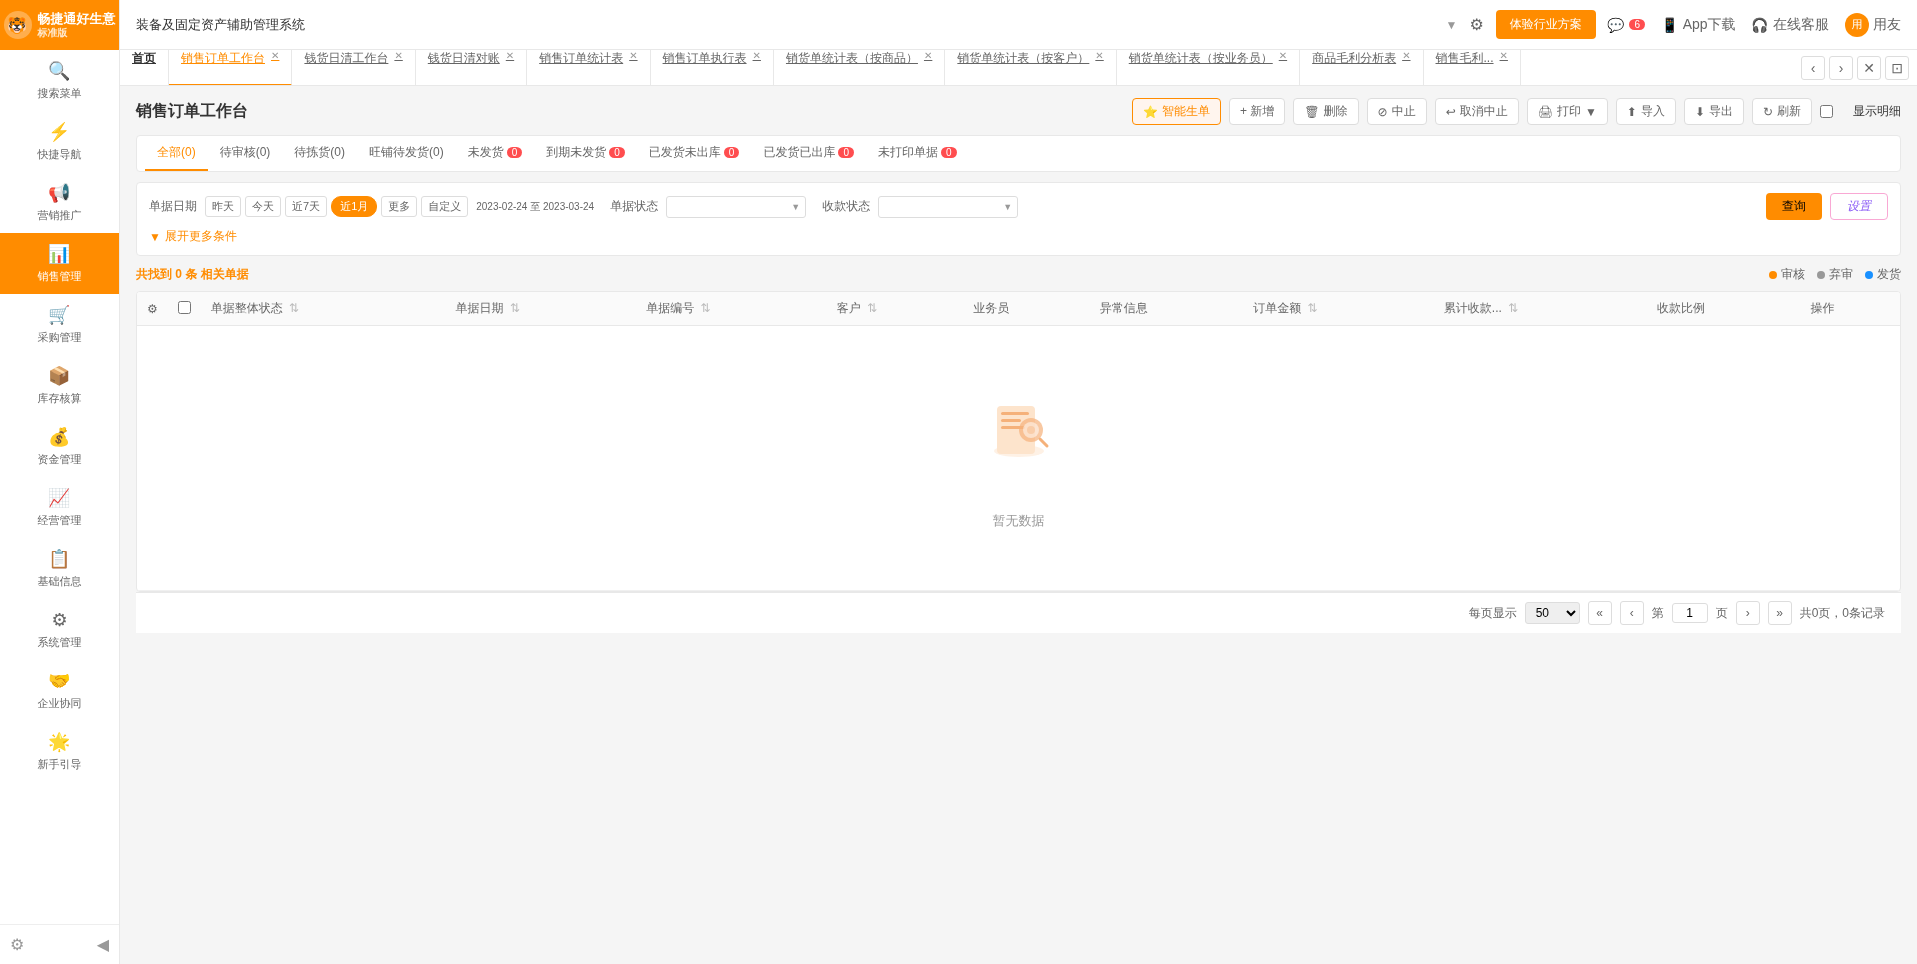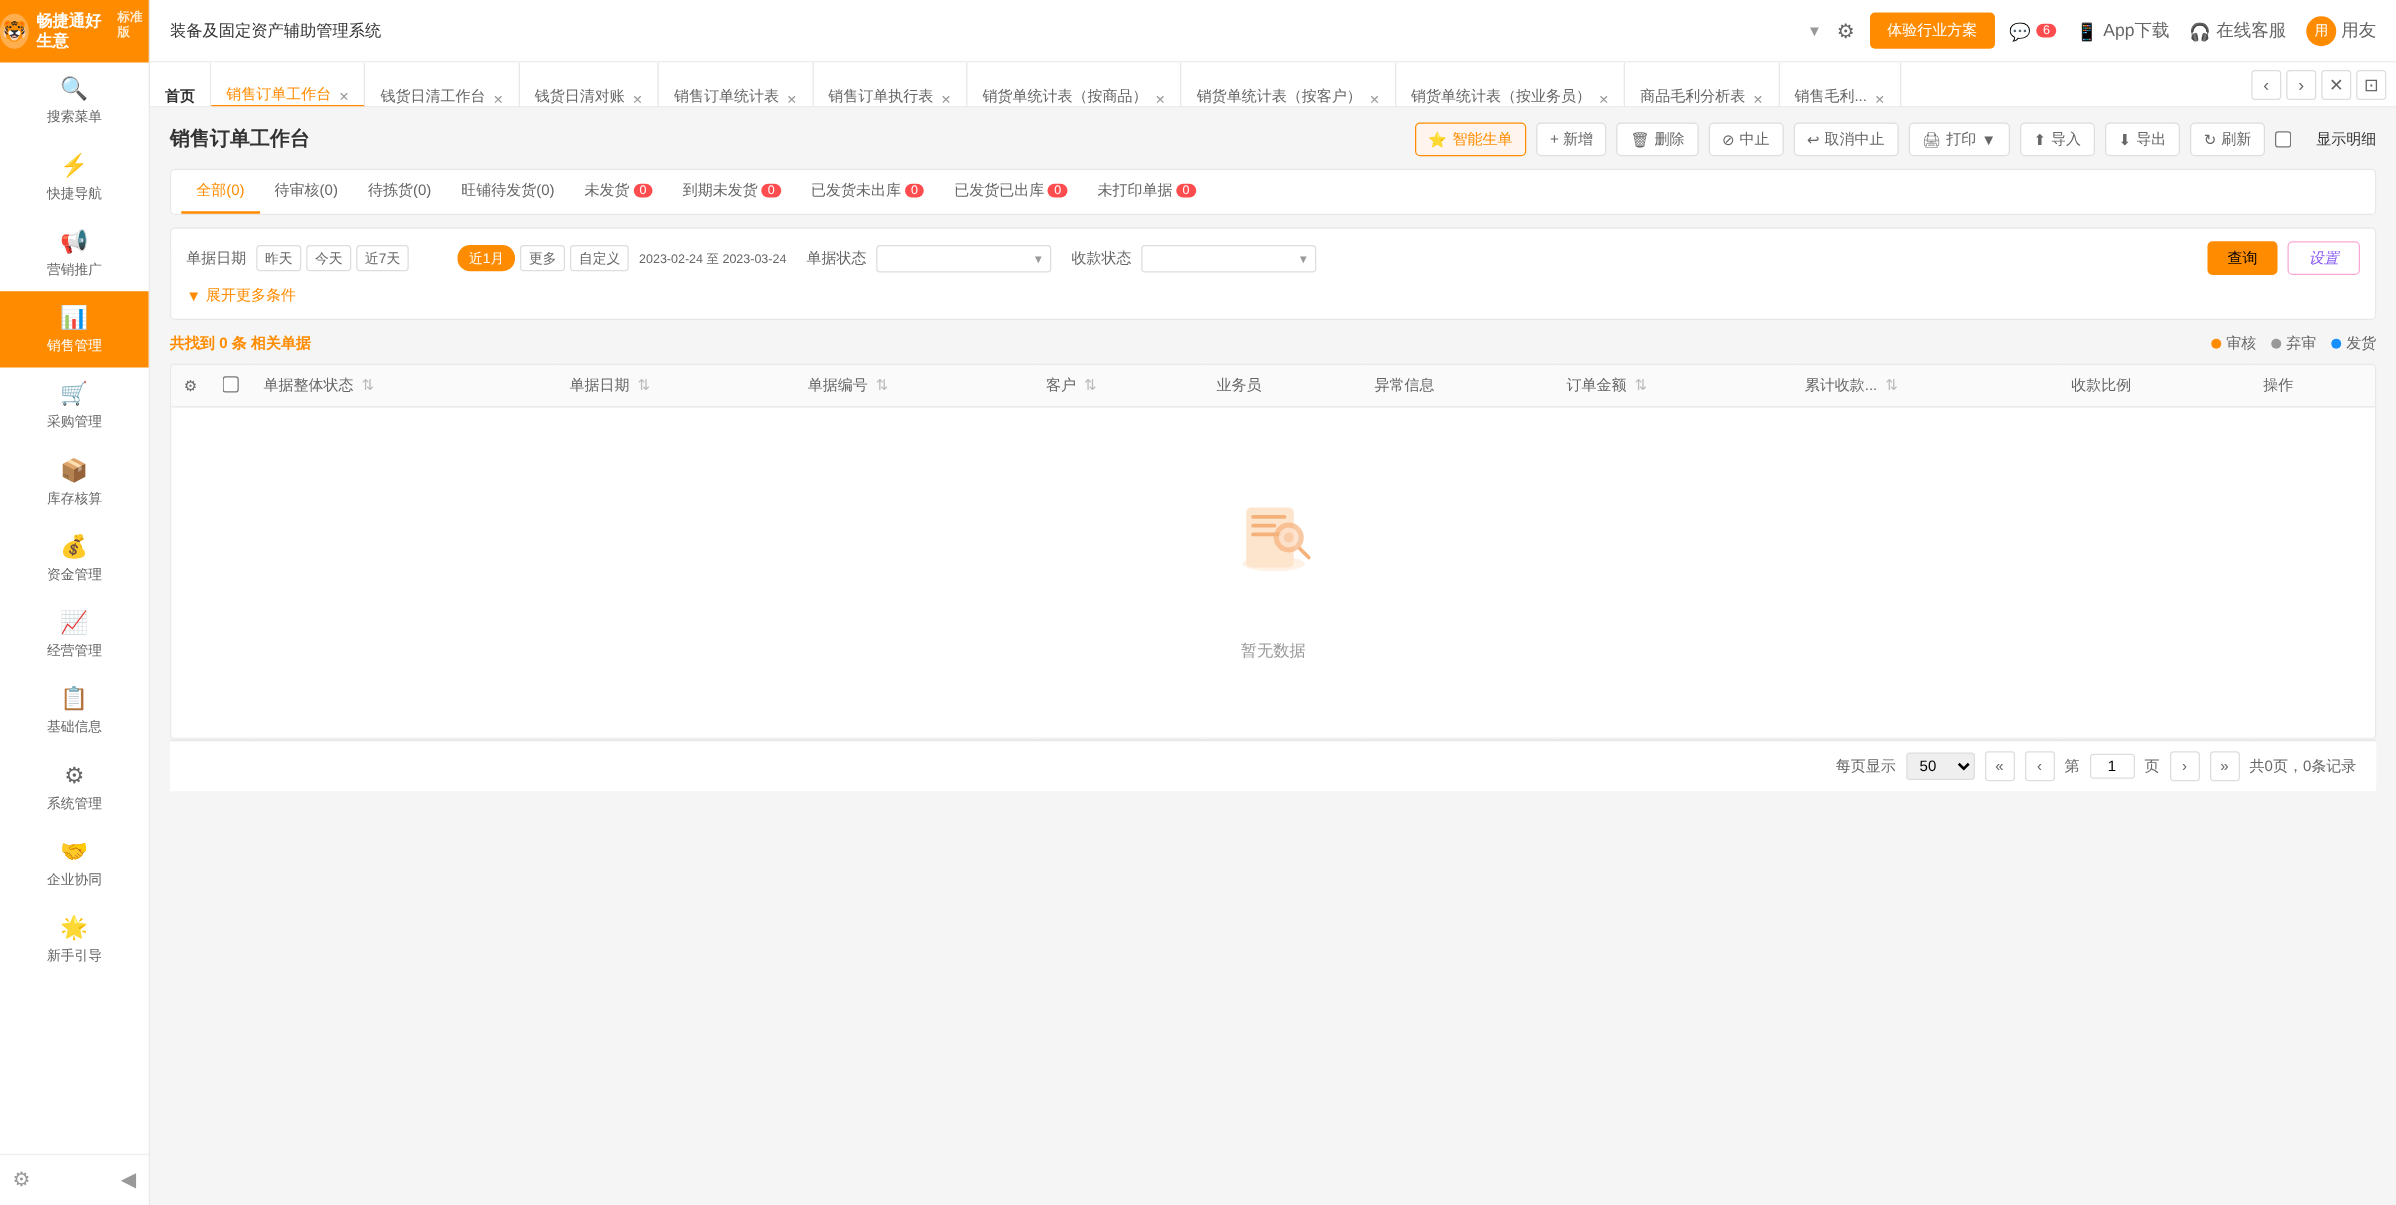--- a/index.html
+++ b/index.html
@@ -2,21 +2,21 @@
 <html><head>
   <meta charset="utf-8">
   <style>
     * { box-sizing: border-box; margin: 0; padding: 0; }
     body { font-family: 'Microsoft YaHei', '微软雅黑', Arial, sans-serif; font-size: 12px; background: #f5f5f5; color: #333; display: flex; height: 964px; overflow: hidden; }
 
     
     .sidebar { width: 120px; background: #fff; display: flex; flex-direction: column; border-right: 1px solid #e8e8e8; flex-shrink: 0; }
     .sidebar-logo { height: 50px; background: #ff8c00; display: flex; align-items: center; justify-content: center; color: #fff; font-size: 13px; font-weight: bold; gap: 6px; }
     .sidebar-logo-icon { width: 28px; height: 28px; background: rgba(255,255,255,0.3); border-radius: 50%; display: flex; align-items: center; justify-content: center; font-size: 16px; }
-    .sidebar-logo-text { display: flex; flex-direction: row; line-height: 1.2; }
+    .sidebar-logo-text { display: flex; flex-direction: column; line-height: 1.2; }
     .sidebar-logo-sub { font-size: 10px; opacity: 0.8; }
     .sidebar-menu { flex: 1; overflow-y: auto; }
     .sidebar-item { display: flex; flex-direction: column; align-items: center; justify-content: center; padding: 10px 4px; cursor: pointer; color: #666; gap: 4px; transition: all 0.2s; }
     .sidebar-item.active { background: #ff8c00; color: #fff; }
     .sidebar-item .icon { font-size: 18px; }
     .sidebar-item .label { font-size: 11px; text-align: center; }
     .sidebar-bottom { padding: 10px; display: flex; justify-content: space-between; border-top: 1px solid #eee; }
     .sidebar-bottom-btn { color: #999; cursor: pointer; font-size: 16px; }
 
     
@@ -25,21 +25,21 @@
     
     .topbar { height: 50px; background: #fff; border-bottom: 1px solid #e8e8e8; display: flex; align-items: center; padding: 0 16px; gap: 12px; flex-shrink: 0; }
     .topbar-title { font-size: 13px; color: #333; flex: 1; }
     .topbar-actions { display: flex; align-items: center; gap: 16px; }
     .topbar-btn { background: #ff8c00; color: #fff; border: none; padding: 6px 14px; border-radius: 4px; cursor: pointer; font-size: 12px; }
     .topbar-icon-btn { color: #666; cursor: pointer; font-size: 14px; display: flex; align-items: center; gap: 4px; }
     .badge { background: #ff4d4f; color: #fff; border-radius: 10px; padding: 0 5px; font-size: 10px; min-width: 16px; text-align: center; }
 
     
     .tabs-bar { height: 36px; background: #fff; border-bottom: 1px solid #e8e8e8; display: flex; align-items: center; overflow: hidden; flex-shrink: 0; }
-    .tab-item { height: 36px; display: flex; align-items: flex-end; padding: 0 12px; font-size: 12px; cursor: pointer; border-right: 1px solid #e8e8e8; white-space: nowrap; color: #666; gap: 6px; flex-shrink: 0; }
+    .tab-item { height: 36px; display: flex; align-items: flex-start; padding: 0 12px; font-size: 12px; cursor: pointer; border-right: 1px solid #e8e8e8; white-space: nowrap; color: #666; gap: 6px; flex-shrink: 0; text-decoration: underline; }
     .tab-item.active { background: #fff; color: #ff8c00; border-bottom: 2px solid #ff8c00; }
     .tab-item.home { color: #333; font-weight: bold; }
     .tab-close { color: #999; font-size: 10px; cursor: pointer; }
     .tabs-controls { display: flex; align-items: center; gap: 4px; padding: 0 8px; margin-left: auto; flex-shrink: 0; }
     .tabs-ctrl-btn { color: #666; cursor: pointer; font-size: 14px; width: 24px; height: 24px; display: flex; align-items: center; justify-content: center; border: 1px solid #ddd; border-radius: 3px; }
 
     
     .content { flex: 1; overflow: auto; padding: 12px 16px; background: #f5f5f5; }
 
     
@@ -54,21 +54,21 @@
     .filter-tab { padding: 8px 12px; cursor: pointer; color: #666; font-size: 12px; white-space: nowrap; border-bottom: 2px solid transparent; }
     .filter-tab.active { color: #ff8c00; border-bottom-color: #ff8c00; }
 
     
     .search-bar { background: #fff; border: 1px solid #e8e8e8; border-radius: 4px; padding: 10px 12px; margin-bottom: 10px; }
     .search-row { display: flex; align-items: center; gap: 16px; flex-wrap: wrap; }
     .search-field { display: flex; align-items: center; gap: 8px; }
     .search-label { color: #666; font-size: 12px; white-space: nowrap; }
     .date-range-group { display: flex; align-items: center; gap: 4px; }
     .date-btn { padding: 2px 6px; border: 1px solid #ddd; border-radius: 3px; background: #fff; color: #666; cursor: pointer; font-size: 11px; }
-    .date-btn.active { background: #ff8c00; color: #fff; border-color: #ff8c00; border-radius: 10px; padding: 2px 8px; margin-left: 35px; }
+    .date-btn.active { background: #ff8c00; color: #fff; border-color: #ff8c00; border-radius: 10px; padding: 2px 8px; }
     .date-display { color: #666; font-size: 10px; }
     .search-select { border: 1px solid #ddd; border-radius: 3px; padding: 3px 20px 3px 6px; font-size: 12px; color: #333; background: #fff; cursor: pointer; min-width: 140px; appearance: none; }
     .select-wrapper { position: relative; display: inline-block; }
     .select-wrapper::after { content: '▼'; position: absolute; right: 6px; top: 50%; transform: translateY(-50%); font-size: 9px; color: #999; pointer-events: none; }
     .expand-btn { color: #ff8c00; cursor: pointer; font-size: 12px; display: flex; align-items: center; gap: 4px; margin-left: auto; }
     .query-btn { padding: 4px 16px; border-radius: 4px; cursor: pointer; font-size: 12px; border: none; }
     .query-btn.primary { background: #ff8c00; color: #000000; }
     .query-btn.secondary { background: #fff; color: #8b5cf6; border: 1px solid #f9a8d4; font-style: italic; }
 
     

